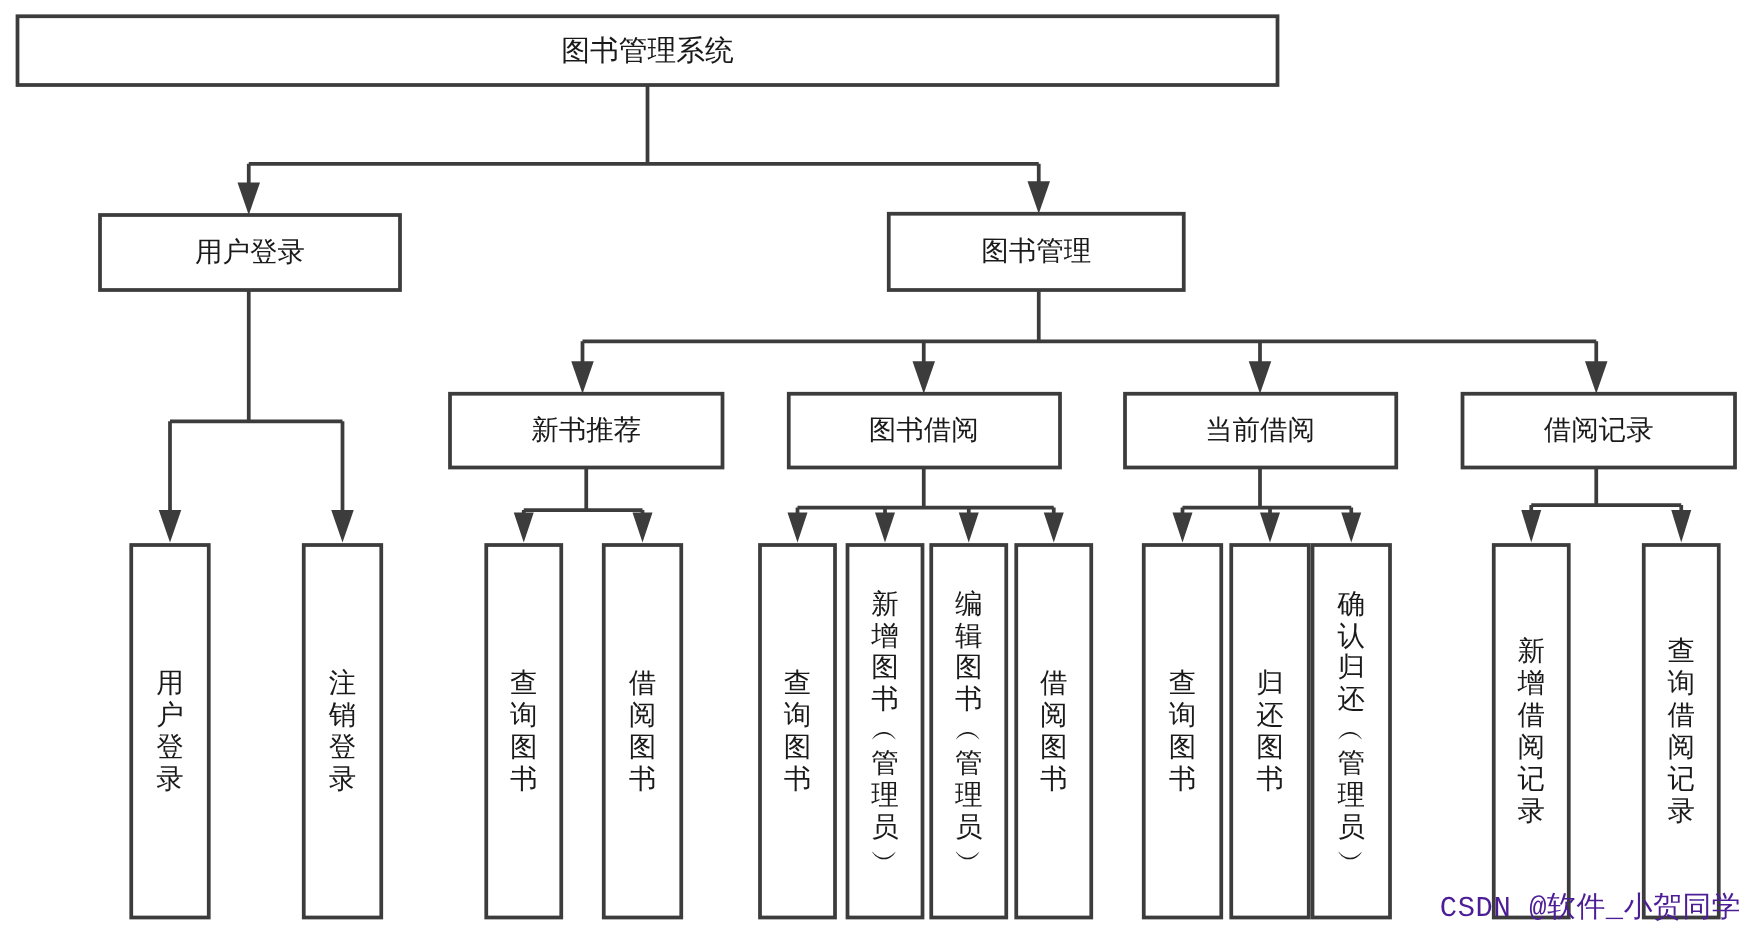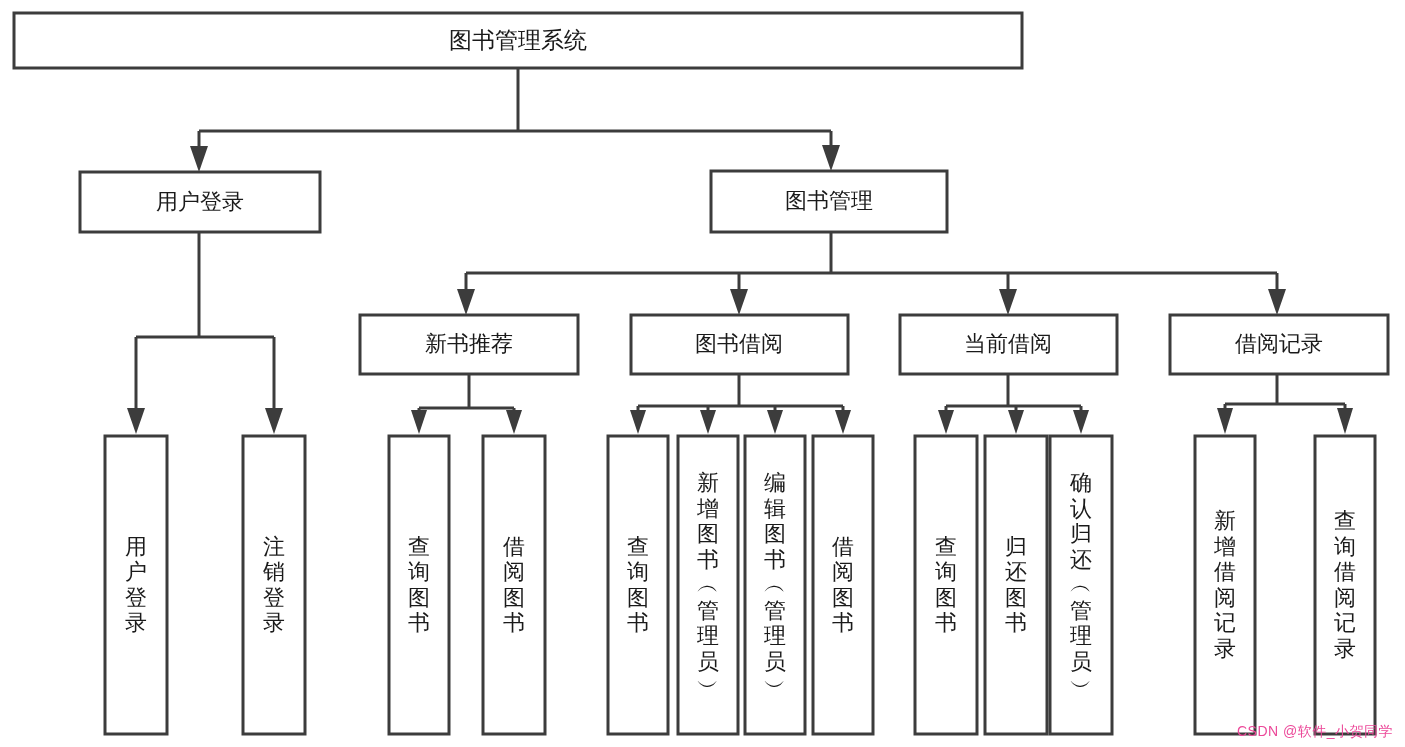--- a/index.html
+++ b/index.html
@@ -48,23 +48,23 @@
   .vlabel {
     font-family: "Liberation Sans", sans-serif;
     font-size: 22px;
     fill: #1a1a1a;
     text-anchor: middle;
   }
   .watermark {
     position: absolute;
     right: 12px;
     bottom: 6px;
-    font-family: Liberation Sans, sans-serif;
-    font-size: 14px;
-    color: #ec4899;
+    font-family: Liberation Mono, monospace;
+    font-size: 23px;
+    color: #4c1d95;
     white-space: nowrap;
     letter-spacing: 0.5px;
     pointer-events: none;
   }
 </style>
 </head>
 <body>
 
 <svg id="diagram" viewBox="0 0 1405 747" xmlns="http://www.w3.org/2000/svg">
 

